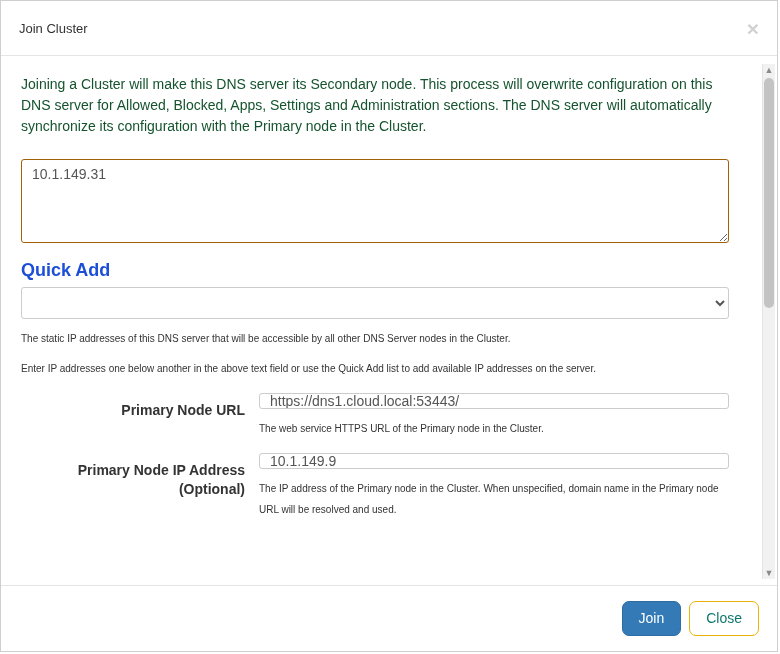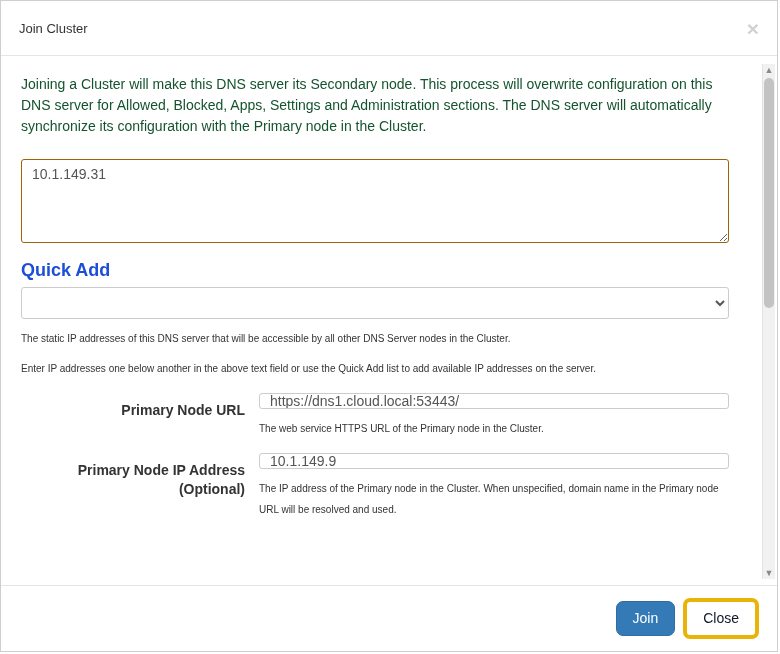--- a/index.html
+++ b/index.html
@@ -195,22 +195,22 @@
     cursor: pointer;
     line-height: 19px;
   }
   .btn-primary {
     background: #337ab7;
     border: 1px solid #2e6da4;
     color: #ffffff;
   }
   .btn-default {
     background: #ffffff;
-    border: 4px solid #eab308;
-    color: #0f172a;
+    border: 1px solid #eab308;
+    color: #0f766e;
   }
 </style>
 </head>
 <body>
 
 <div class="modal">
 
   <div class="modal-header">
     <div class="modal-title">Join Cluster</div>
     <div class="close-icon">×</div>

